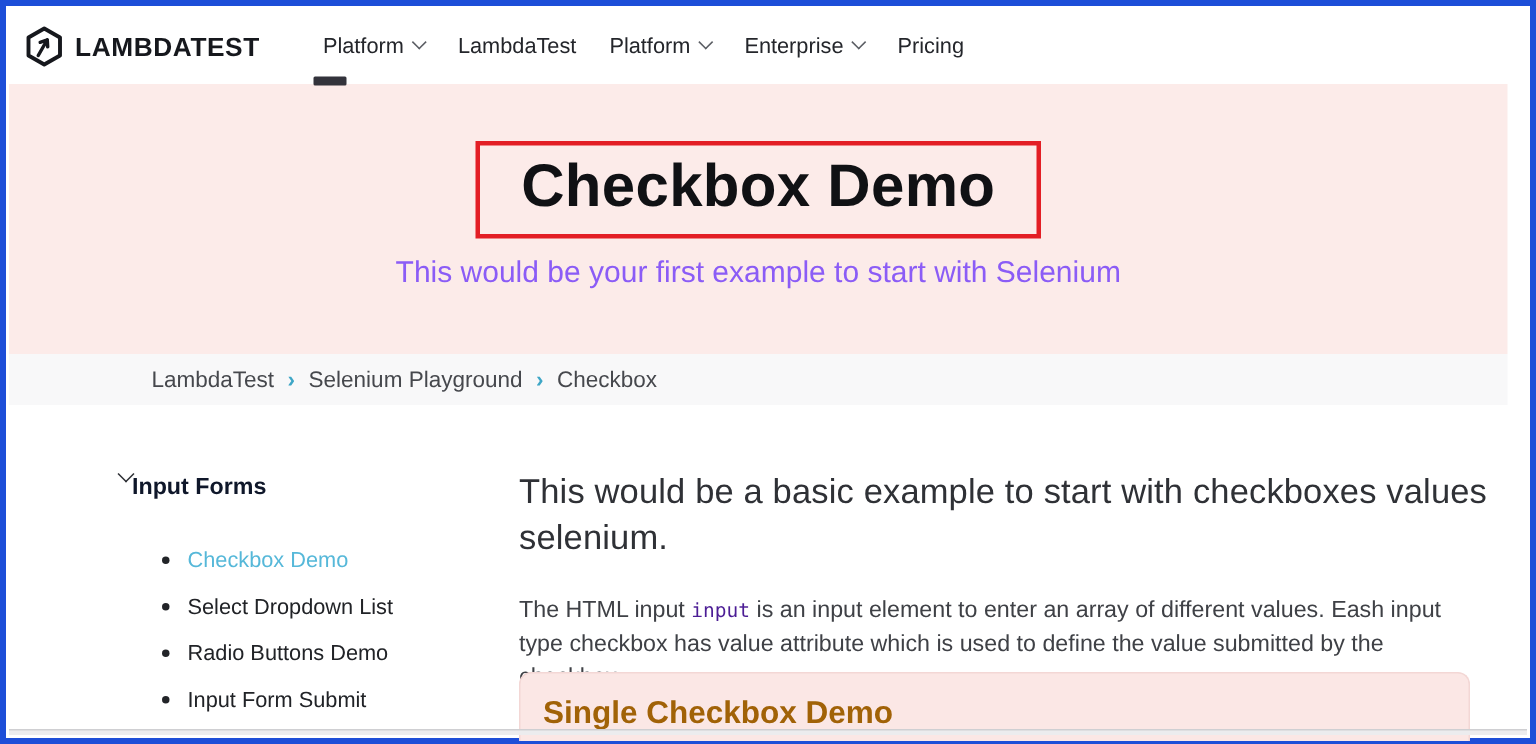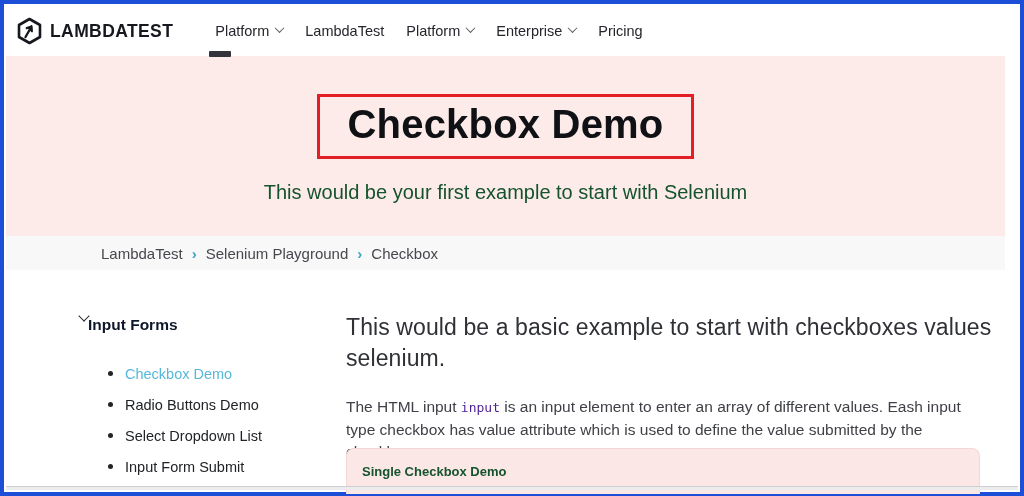--- a/index.html
+++ b/index.html
@@ -52,22 +52,22 @@
   .title-box {
     margin-top: 38px;
     border: 3px solid #e31e25;
     padding: 5px 27px 9px 27px;
     background: transparent;
   }
   .page-title {
     font-size: 40px; font-weight: 700; color: #101114; letter-spacing: 0.2px;
   }
   .hero-subtitle {
-    margin-top: 22px;
-    font-size: 20px; color: #14532d;
+    margin-top: 12px;
+    font-size: 20px; color: #8b5cf6;
   }
 
   
   .breadcrumb-bar {
     position: absolute; top: 232px; left: 2px; width: 999px; height: 34px;
     background: #f8f8f9;
     display: flex; align-items: center; gap: 9px;
     padding-left: 95px;
     font-size: 15px; color: #46484d;
   }
@@ -108,21 +108,21 @@
     font-family: "DejaVu Sans Mono", monospace;
     font-size: 13px; color: #4c1d95;
   }
   .panel {
     position: absolute; left: 0; top: 136px; width: 634px; height: 46px;
     background: #fbe7e5;
     border: 1px solid #f3d7d5; border-bottom: none;
     border-radius: 8px 8px 0 0;
   }
   .panel-title {
-    font-size: 13px; font-weight: 700; color: #14532d;
+    font-size: 21px; font-weight: 700; color: #a16207;
     padding: 15px 0 0 15px;
   }
 
   .bottom-strip {
     position: absolute; left: 2px; right: 2px; bottom: 2px; height: 4px;
     background: #ececee; border-top: 1px solid #cfcfd2;
   }
 </style>
 </head>
 <body>
@@ -181,25 +181,25 @@
       <span class="chev-down"></span>
       <span>Input Forms</span>
     </div>
     <ul class="side-list">
       <li class="side-item active">
         <span class="bullet"></span>
         <span class="side-label">Checkbox Demo</span>
       </li>
       <li class="side-item">
         <span class="bullet"></span>
+        <span class="side-label">Select Dropdown List</span>
+      </li>
+      <li class="side-item">
+        <span class="bullet"></span>
         <span class="side-label">Radio Buttons Demo</span>
-      </li>
-      <li class="side-item">
-        <span class="bullet"></span>
-        <span class="side-label">Select Dropdown List</span>
       </li>
       <li class="side-item">
         <span class="bullet"></span>
         <span class="side-label">Input Form Submit</span>
       </li>
     </ul>
   </aside>
 
   <main class="main">
     <h2 class="content-heading">This would be a basic example to start with checkboxes values selenium.</h2>

